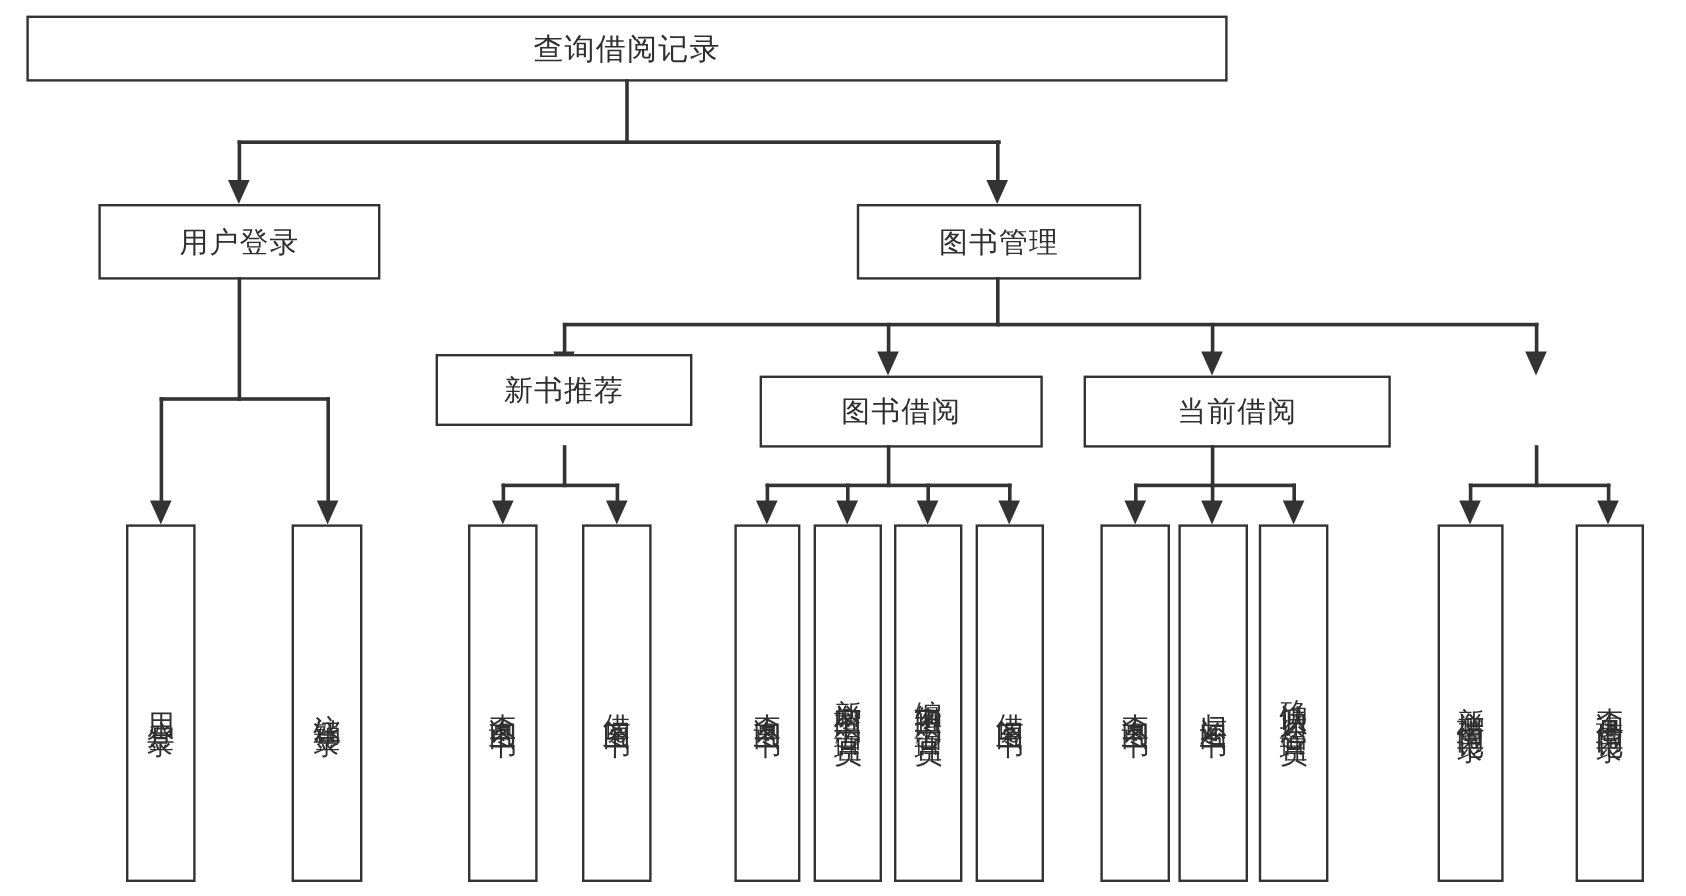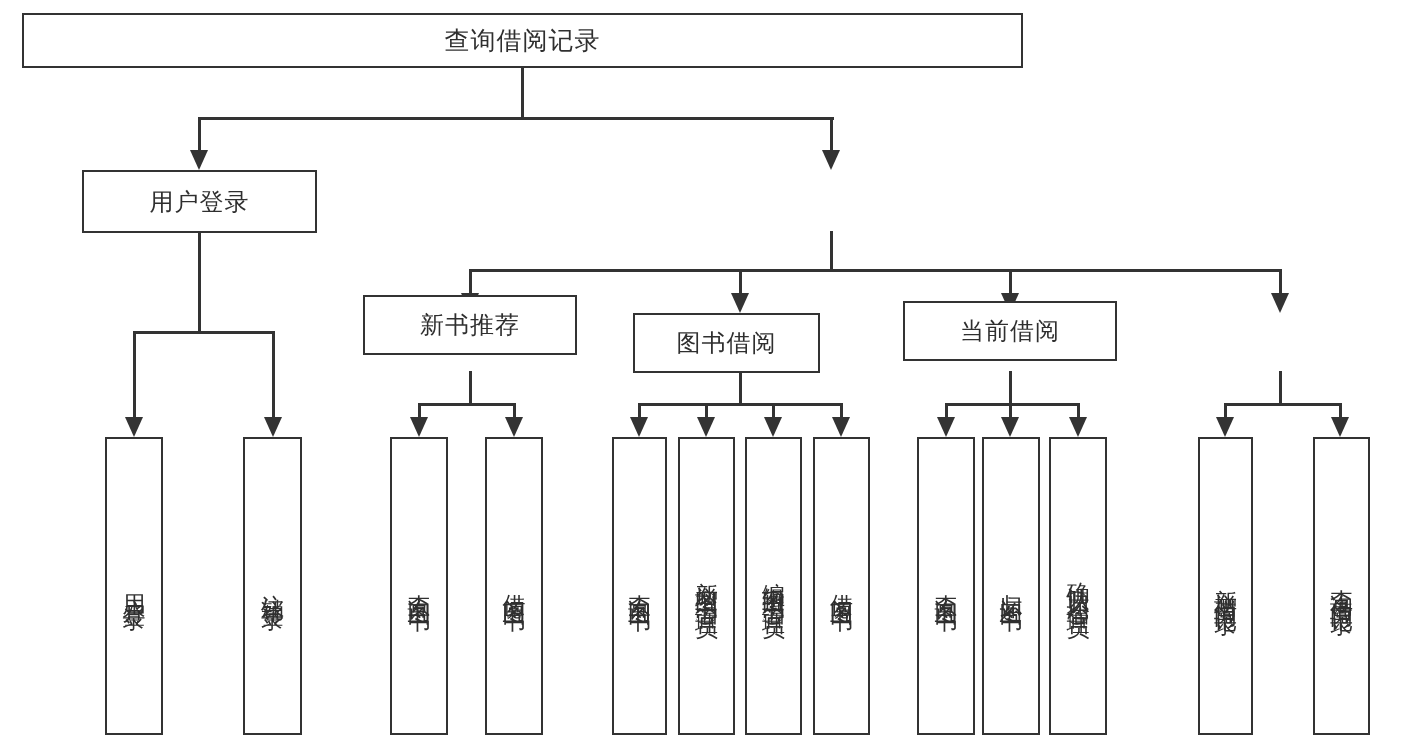--- a/index.html
+++ b/index.html
@@ -54,20 +54,23 @@
     <div class="hl" style="left:198px;top:117px;width:636px"></div>
     <div class="vl" style="left:198px;top:117px;height:38px"></div>
     <div class="ah" style="left:190px;top:150px"></div>
     <div class="vl" style="left:830px;top:117px;height:38px"></div>
     <div class="ah" style="left:822px;top:150px"></div>
   </div>
 
   <div class="box" style="left:82px;top:170px;width:235px;height:63px">
     <span>用户登录</span>
   </div>
+  <div class="box" style="left:714px;top:170px;width:237px;height:63px">
+    <span>图书管理</span>
+  </div>
 
   <div>
     <div class="vl" style="left:198px;top:231px;height:103px"></div>
     <div class="hl" style="left:133px;top:331px;width:142px"></div>
     <div class="vl" style="left:133px;top:331px;height:90px"></div>
     <div class="ah" style="left:125px;top:417px"></div>
     <div class="vl" style="left:272px;top:331px;height:90px"></div>
     <div class="ah" style="left:264px;top:417px"></div>
   </div>
 
@@ -80,24 +83,24 @@
     <div class="ah" style="left:731px;top:293px"></div>
     <div class="vl" style="left:1009px;top:269px;height:30px"></div>
     <div class="ah" style="left:1001px;top:293px"></div>
     <div class="vl" style="left:1279px;top:269px;height:30px"></div>
     <div class="ah" style="left:1271px;top:293px"></div>
   </div>
 
   <div class="box" style="left:363px;top:295px;width:214px;height:60px">
     <span>新书推荐</span>
   </div>
-  <div class="box" style="left:633px;top:313px;width:187px;height:60px">
+  <div class="box" style="left:633px;top:313px;width:236px;height:60px">
     <span>图书借阅</span>
   </div>
-  <div class="box" style="left:903px;top:301px;width:214px;height:60px">
+  <div class="box" style="left:903px;top:313px;width:256px;height:60px">
     <span>当前借阅</span>
   </div>
 
   <div>
     <div class="vl" style="left:469px;top:371px;height:35px"></div>
     <div class="hl" style="left:418px;top:403px;width:98px"></div>
     <div class="vl" style="left:418px;top:403px;height:19px"></div>
     <div class="ah" style="left:410px;top:417px"></div>
     <div class="vl" style="left:513px;top:403px;height:19px"></div>
     <div class="ah" style="left:505px;top:417px"></div>

